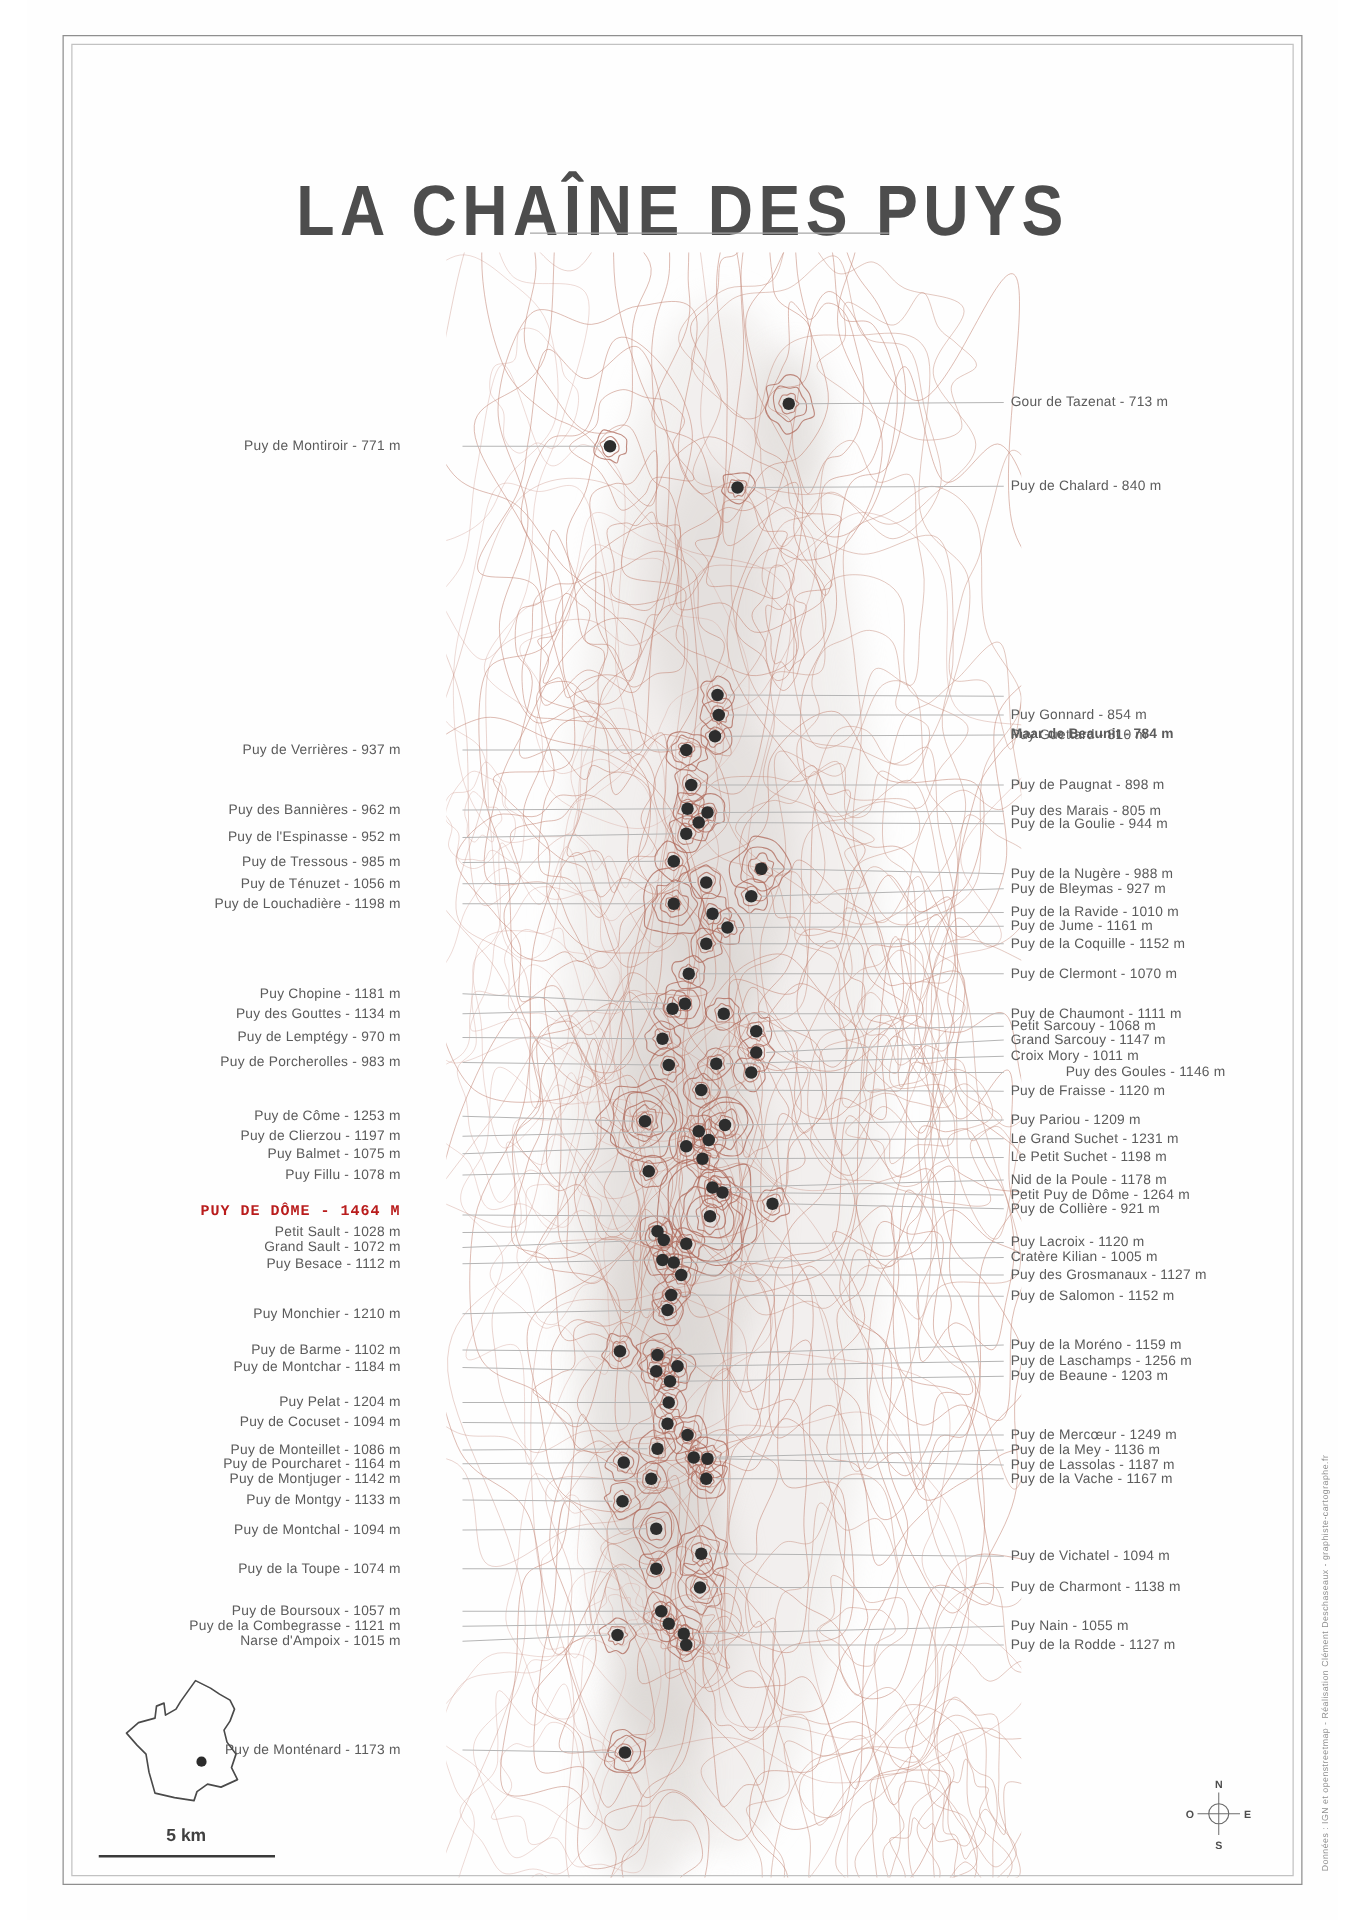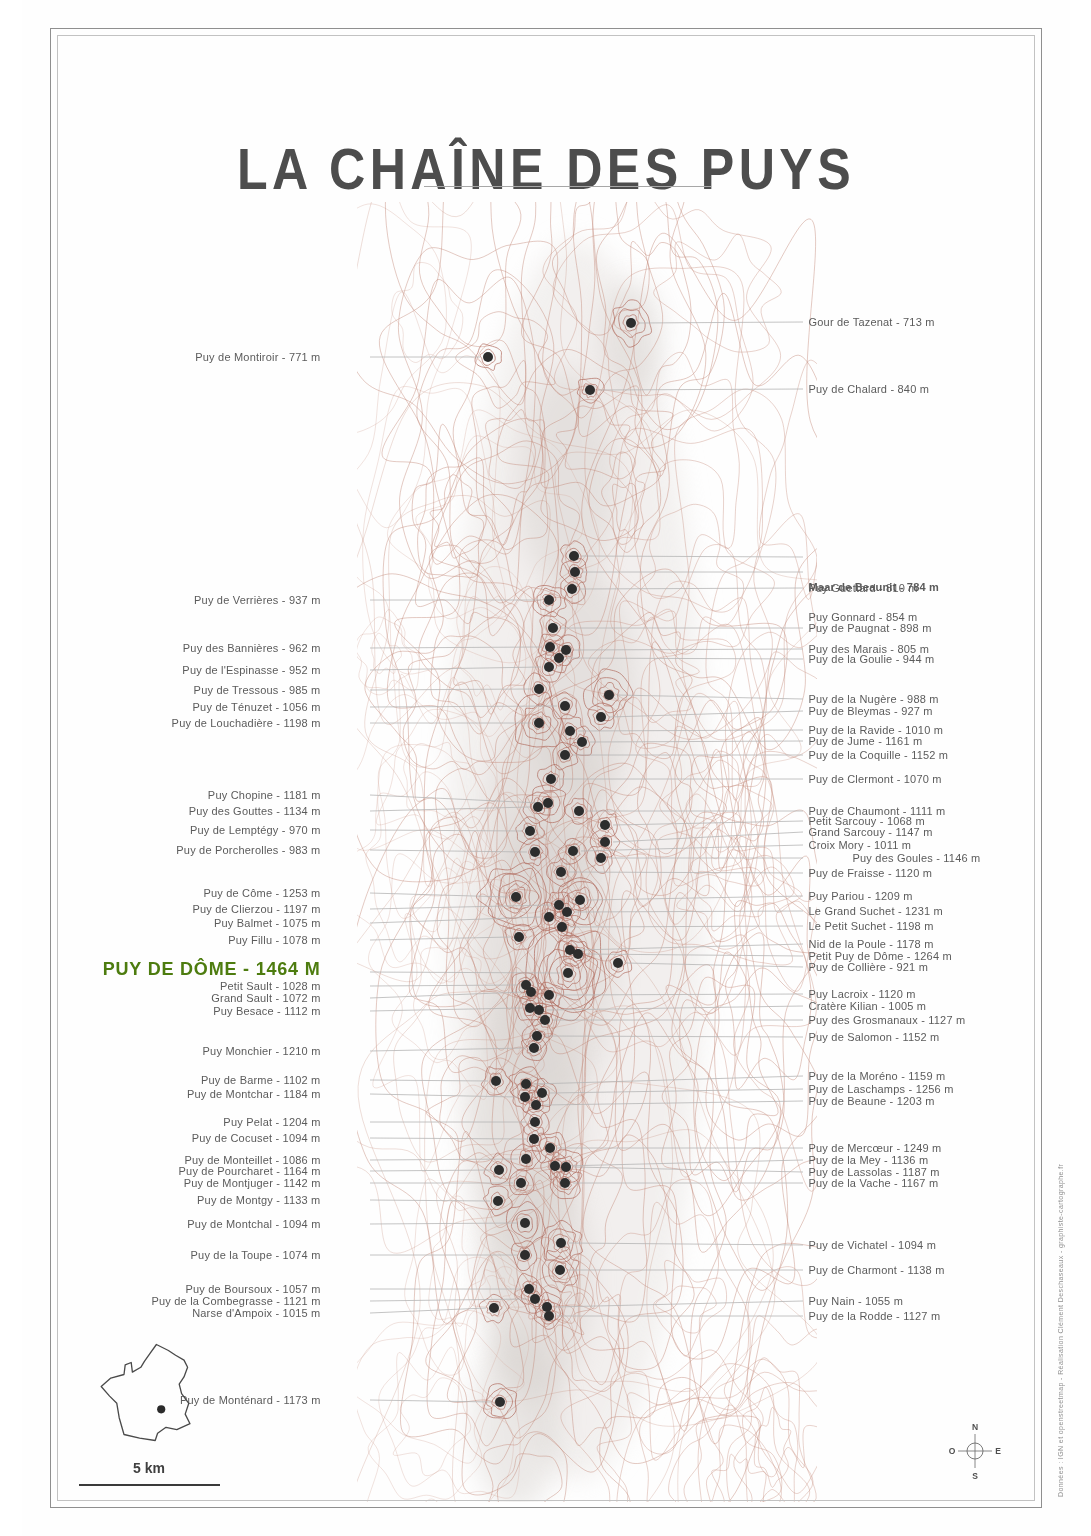--- a/index.html
+++ b/index.html
@@ -28,21 +28,21 @@
   }
   #map-svg{position:absolute;left:0;top:0;}
   .peak-label{
     position:absolute;
     font-size:11px;line-height:12px;
     color:#5b5b5b;letter-spacing:.2px;
     white-space:nowrap;
   }
   .peak-label.left{text-align:right;}
   .peak-label.major{
-    font-size:18px;font-weight:700;color:#4d7c0f;letter-spacing:.8px;
+    font-size:12px;font-weight:700;color:#b91c1c;letter-spacing:.8px;font-family:Liberation Mono, monospace;
   }
   .scale-label{
     position:absolute;left:57px;top:1460px;width:141px;
     text-align:center;font-size:14px;font-weight:700;color:#404040;
   }
   .scale-bar{
     position:absolute;left:57px;top:1484px;width:141px;height:0;
     border-top:2px solid #3a3a3a;
   }
   .credits{
@@ -638,21 +638,21 @@
       <div class="peak-label left" style="right: 749px; top: 1194px;">Puy de Montgy - 1133 m</div>
       <div class="peak-label left" style="right: 749px; top: 1218px;">Puy de Montchal - 1094 m</div>
       <div class="peak-label left" style="right: 749px; top: 1249px;">Puy de la Toupe - 1074 m</div>
       <div class="peak-label left" style="right: 749px; top: 1283px;">Puy de Boursoux - 1057 m</div>
       <div class="peak-label left" style="right: 749px; top: 1295px;">Puy de la Combegrasse - 1121 m</div>
       <div class="peak-label left" style="right: 749px; top: 1307px;">Narse d'Ampoix - 1015 m</div>
       <div class="peak-label left" style="right: 749px; top: 1394px;">Puy de Monténard - 1173 m</div>
       <div class="peak-label right" style="left: 787px; top: 316px;">Gour de Tazenat - 713 m</div>
       <div class="peak-label right" style="left: 787px; top: 383px;">Puy de Chalard - 840 m</div>
       <div class="peak-label right" style="left: 787px; top: 581px; font-weight: bold;">Maar de Beaunit - 784 m</div>
-      <div class="peak-label right" style="left: 787px; top: 566px; margin-top: 45px;">Puy Gonnard - 854 m</div>
+      <div class="peak-label right" style="left: 787px; top: 566px;">Puy Gonnard - 854 m</div>
       <div class="peak-label right" style="left: 787px; top: 582px;">Puy Guettard - 810 m</div>
       <div class="peak-label right" style="left: 787px; top: 622px;">Puy de Paugnat - 898 m</div>
       <div class="peak-label right" style="left: 787px; top: 643px;">Puy des Marais - 805 m</div>
       <div class="peak-label right" style="left: 787px; top: 653px;">Puy de la Goulie - 944 m</div>
       <div class="peak-label right" style="left: 787px; top: 693px;">Puy de la Nugère - 988 m</div>
       <div class="peak-label right" style="left: 787px; top: 705px;">Puy de Bleymas - 927 m</div>
       <div class="peak-label right" style="left: 787px; top: 724px;">Puy de la Ravide - 1010 m</div>
       <div class="peak-label right" style="left: 787px; top: 735px;">Puy de Jume - 1161 m</div>
       <div class="peak-label right" style="left: 787px; top: 749px;">Puy de la Coquille - 1152 m</div>
       <div class="peak-label right" style="left: 787px; top: 773px;">Puy de Clermont - 1070 m</div>

